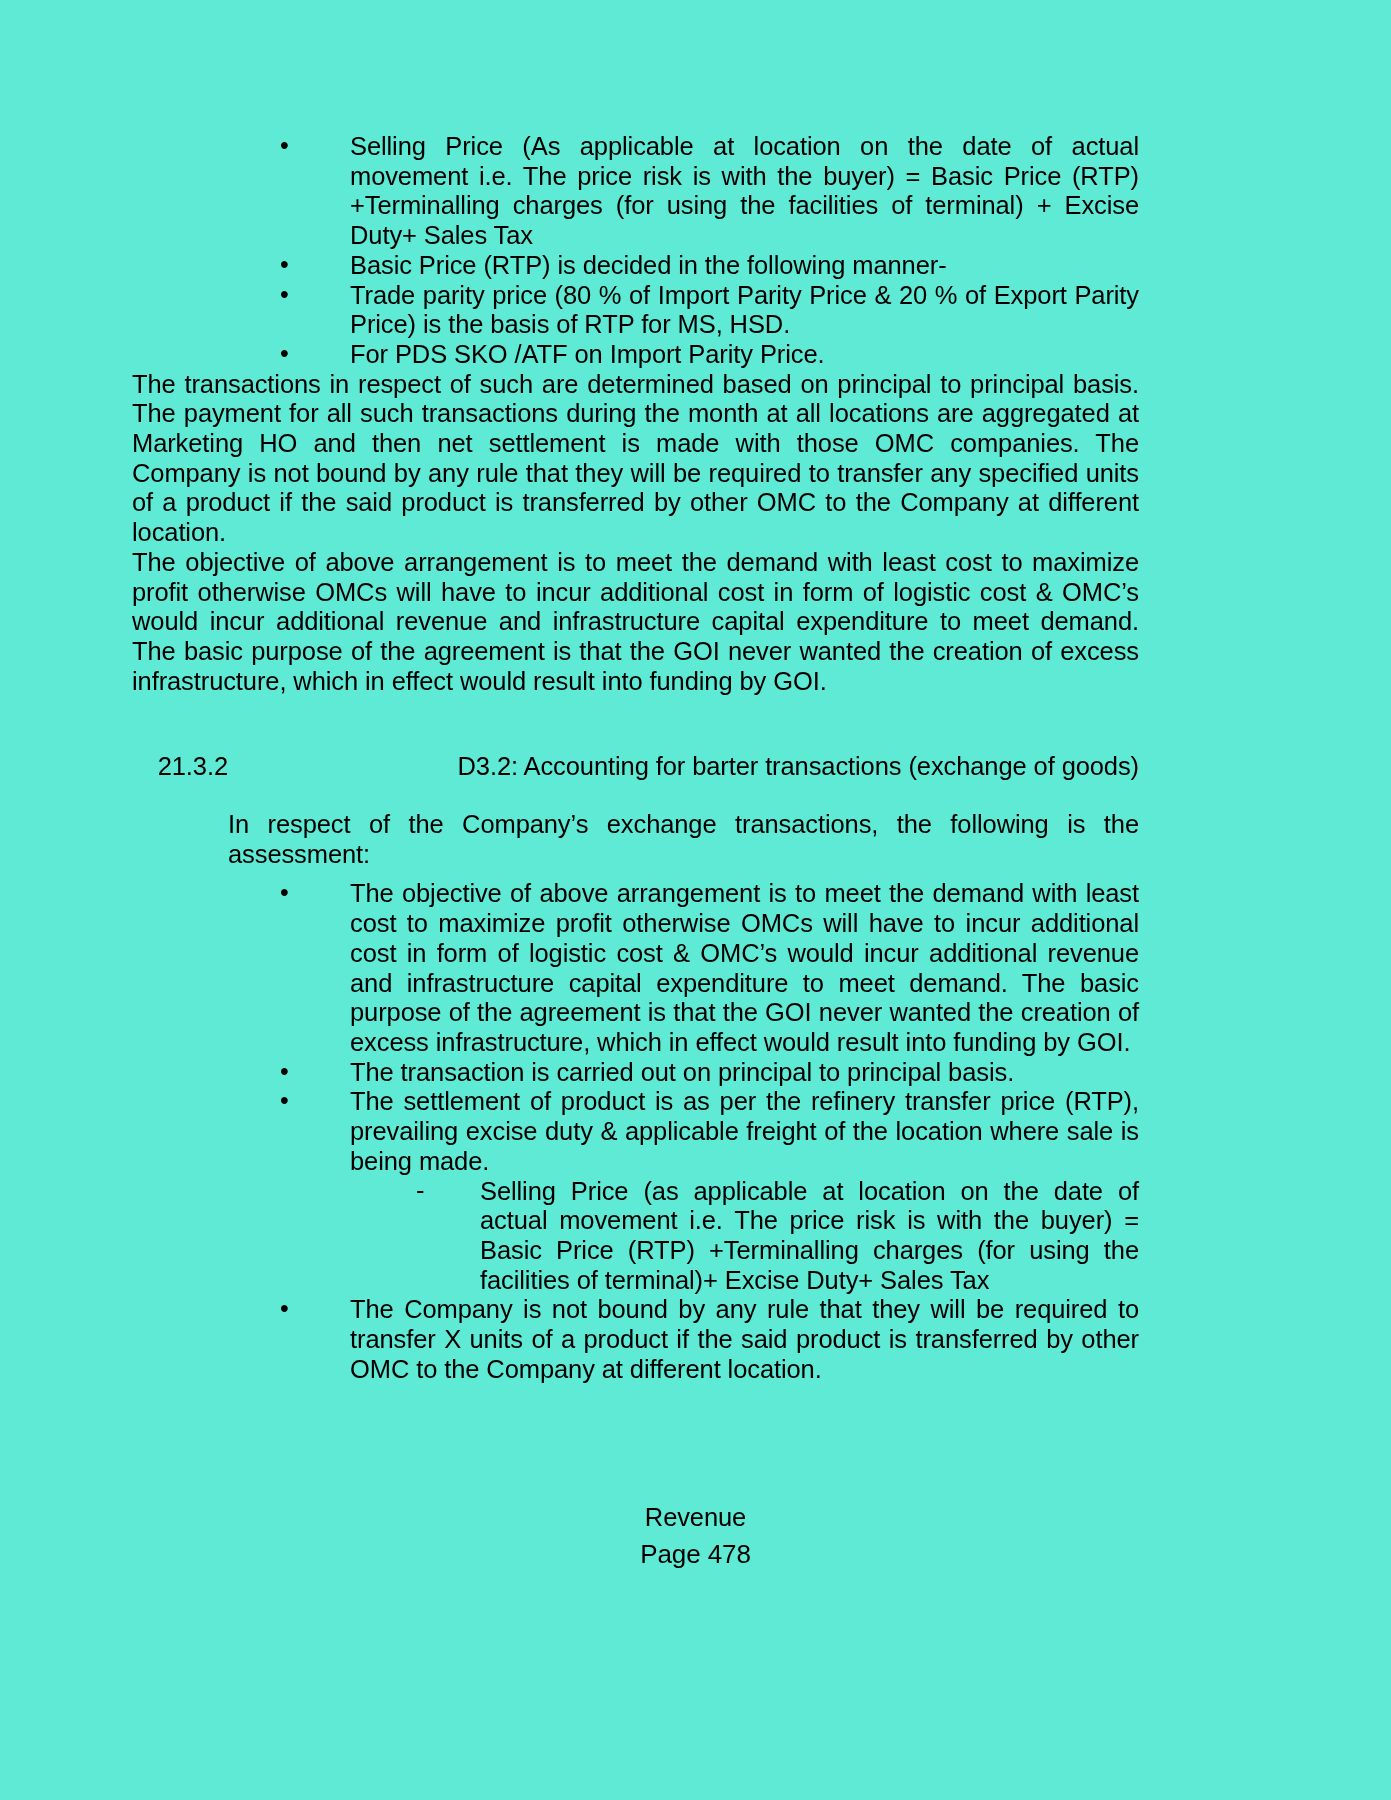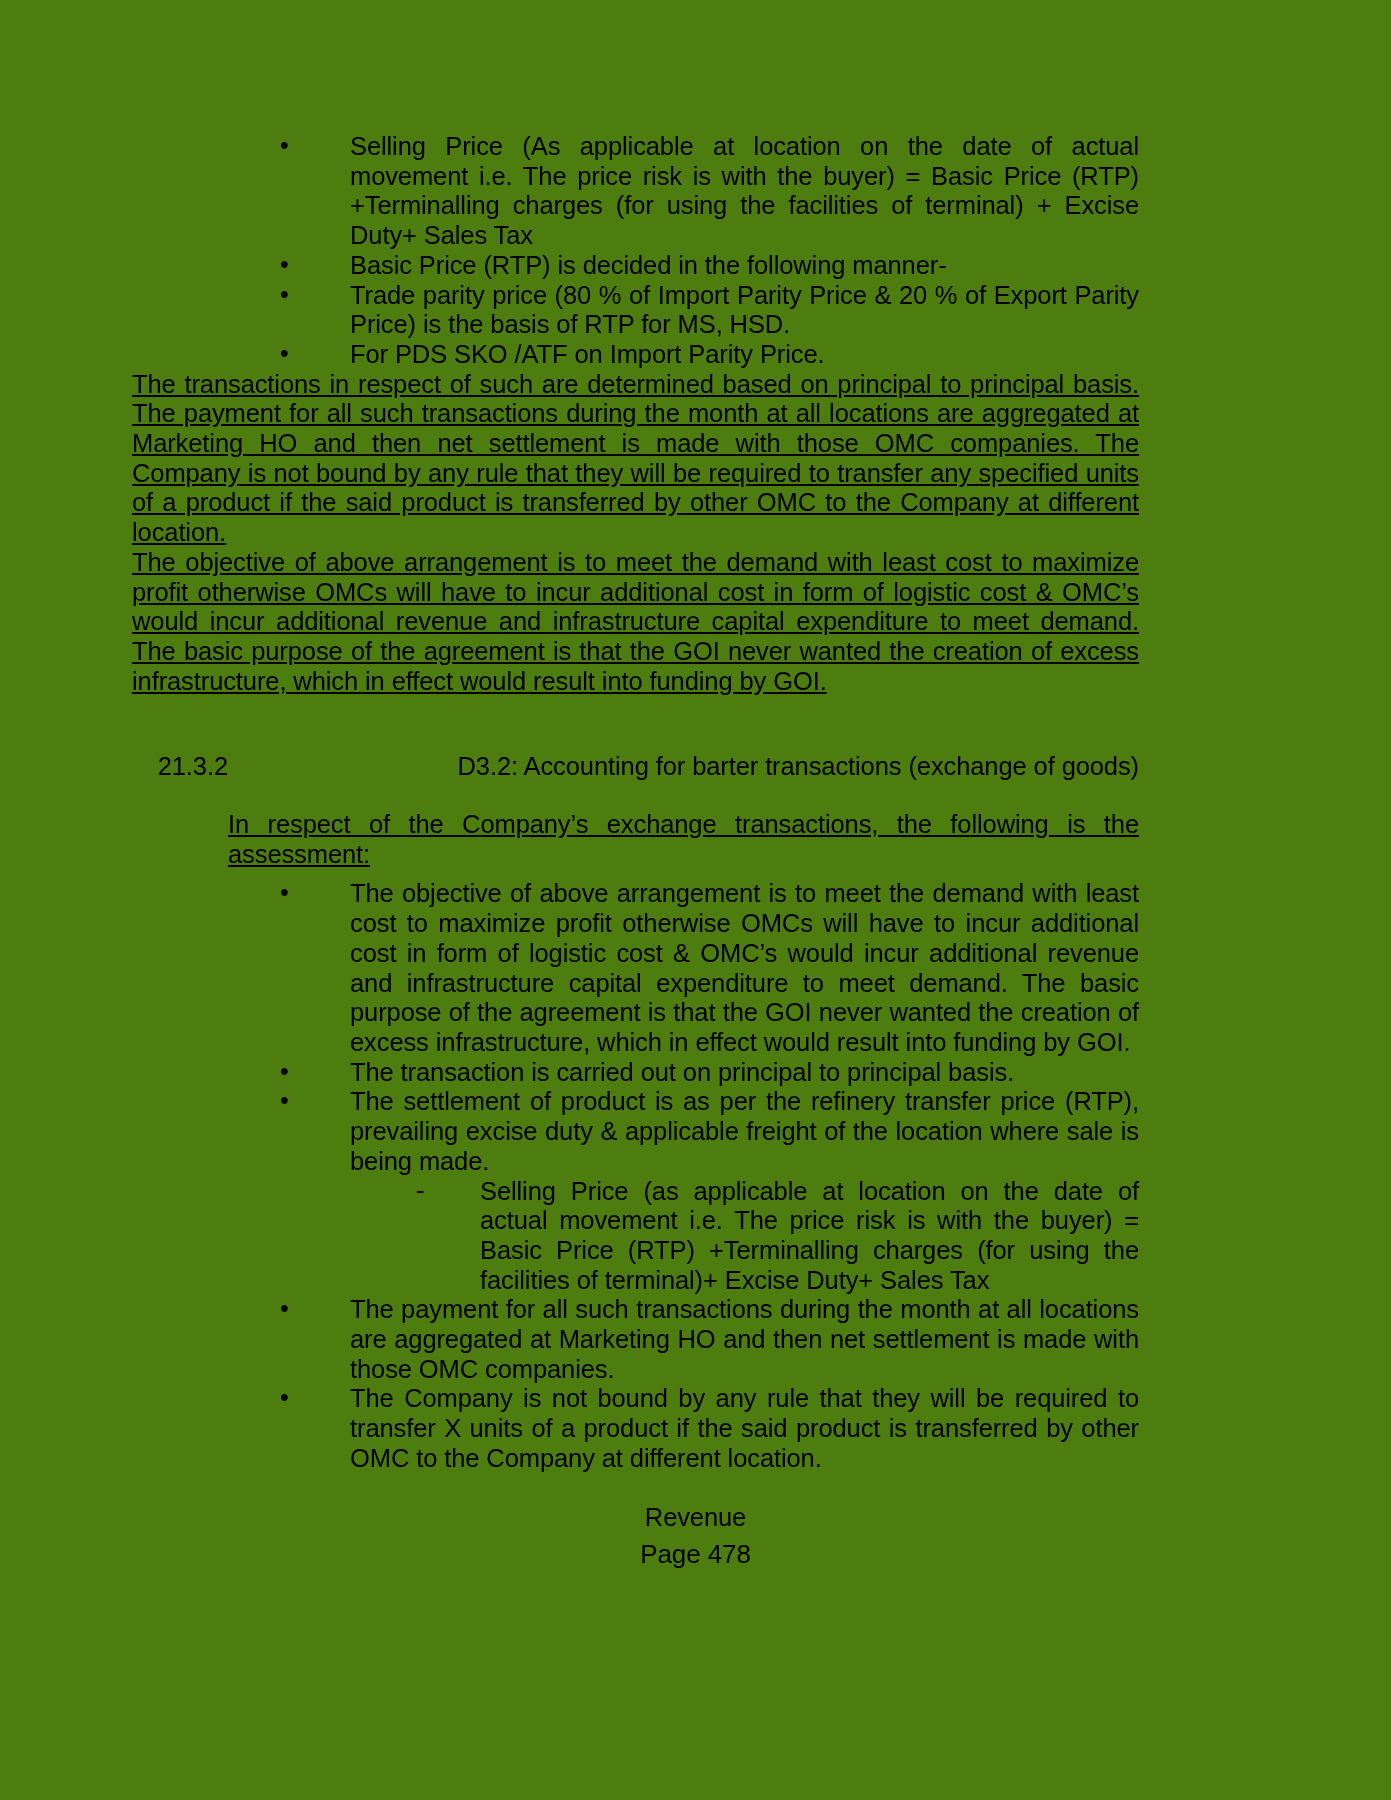--- a/index.html
+++ b/index.html
@@ -8,38 +8,37 @@
     background: #ffffff;
   }
   body {
     font-family: "Liberation Sans", sans-serif;
     color: #000000;
   }
   .page {
     position: relative;
     width: 1391px;
     height: 1800px;
-    background: #4d7c0f;
+    background: #5eead4;
     box-sizing: border-box;
     padding: 132px 252px 0 132px;
     overflow: hidden;
   }
   .content {
     width: 100%;
   }
 
   
   .para {
     font-size: 25.5px;
     line-height: 1.165;
     text-align: justify;
     text-justify: inter-word;
     margin: 0;
     letter-spacing: -0.1px;
-    text-decoration: underline;
   }
   .para.indent {
     margin-left: 96px;
   }
   .para.last-line-left {
     text-align-last: left;
   }
 
   
   ul.bullets {
@@ -164,21 +163,20 @@
       <li>The objective of above arrangement is to meet the demand with least cost to maximize profit otherwise OMCs will have to incur additional cost in form of logistic cost &amp; OMC’s would incur additional revenue and infrastructure capital expenditure to meet demand. The basic purpose of the agreement is that the GOI never wanted the creation of excess infrastructure, which in effect would result into funding by GOI.</li>
       <li class="justify-last-left">The transaction is carried out on principal to principal basis.</li>
       <li>The settlement of product is as per the refinery transfer price (RTP), prevailing excise duty &amp; applicable freight of the location where sale is being made.</li>
     </ul>
 
     <ul class="bullets lvl2">
       <li>Selling Price (as applicable at location on the date of actual movement i.e. The price risk is with the buyer) = Basic Price (RTP) +Terminalling charges (for using the facilities of terminal)+ Excise Duty+ Sales Tax</li>
     </ul>
 
     <ul class="bullets lvl1">
-      <li>The payment for all such transactions during the month at all locations are aggregated at Marketing HO and then net settlement is made with those OMC companies.</li>
       <li>The Company is not bound by any rule that they will be required to transfer X units of a product if the said product is transferred by other OMC to the Company at different location.</li>
     </ul>
 
     <div class="sp-lg"></div>
 
 
   </div>
 
   <div class="footer">
     <div class="footer-title">Revenue</div>

